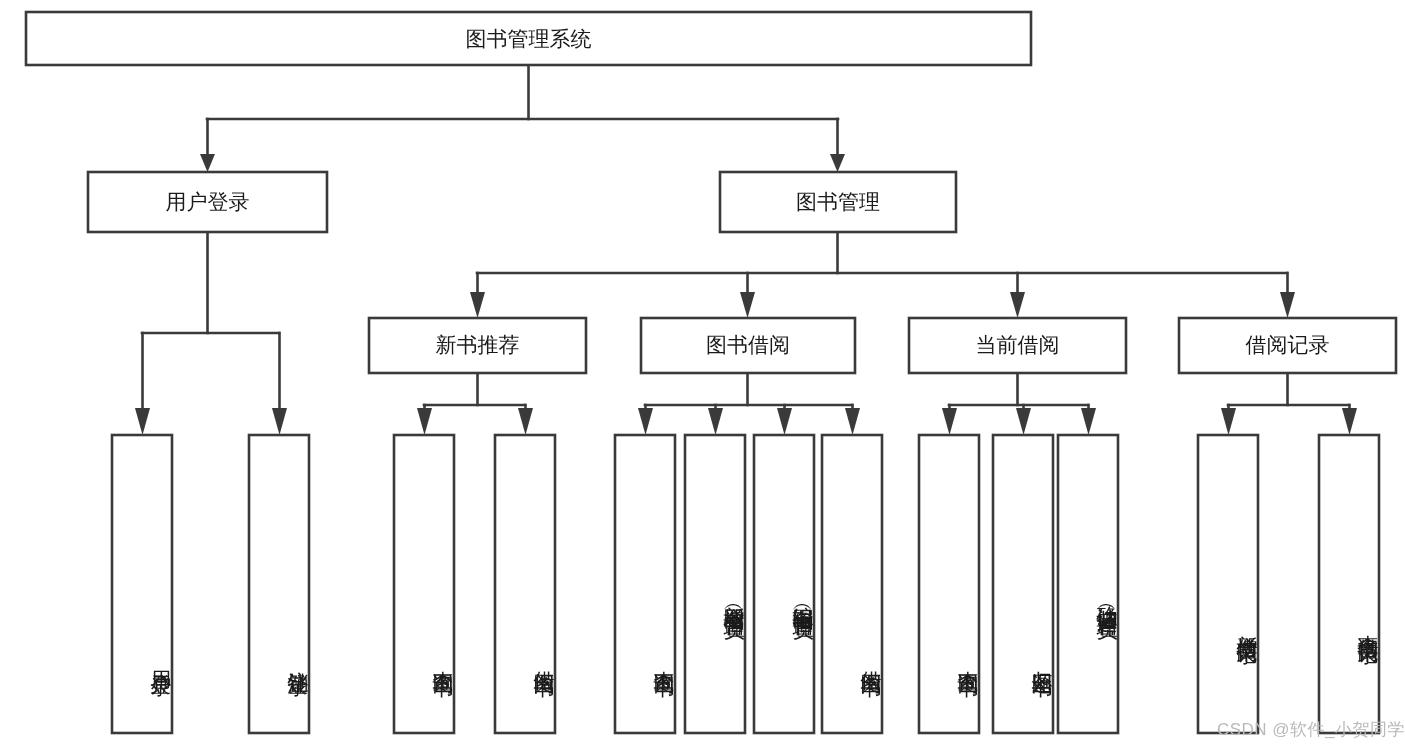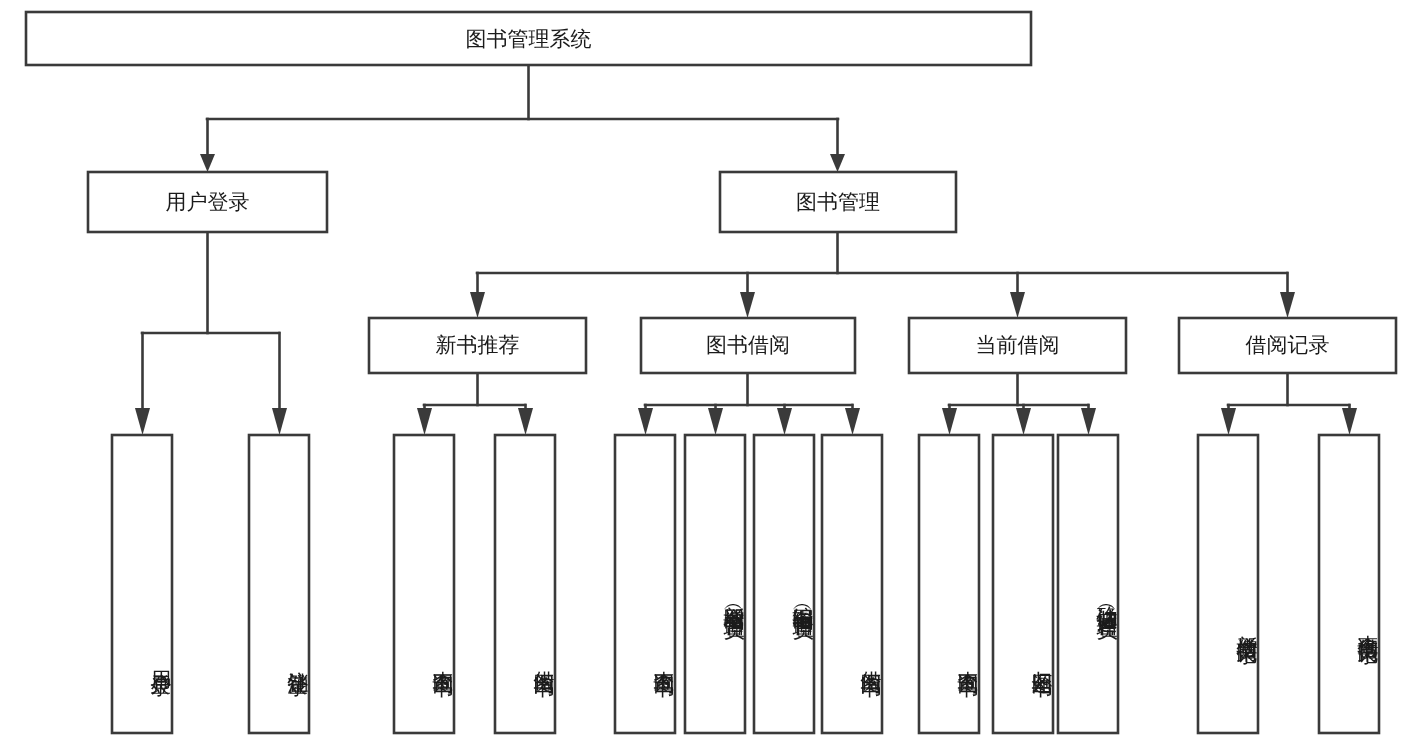--- a/index.html
+++ b/index.html
@@ -199,14 +199,15 @@
   <div class="leaf-label" style="left:607px; top:435px; width:60px; height:298px; padding-top:74px;">查询图书</div>
   <div class="leaf-label" style="left:677px; top:435px; width:60px; height:298px; padding-top:14px;">新增图书（管理员）</div>
   <div class="leaf-label" style="left:746px; top:435px; width:60px; height:298px; padding-top:14px;">编辑图书（管理员）</div>
   <div class="leaf-label" style="left:814px; top:435px; width:60px; height:298px; padding-top:74px;">借阅图书</div>
   <div class="leaf-label" style="left:911px; top:435px; width:60px; height:298px; padding-top:74px;">查询图书</div>
   <div class="leaf-label" style="left:985px; top:435px; width:60px; height:298px; padding-top:74px;">归还图书</div>
   <div class="leaf-label" style="left:1050px; top:435px; width:60px; height:298px; padding-top:14px;">确认归还（管理员）</div>
   <div class="leaf-label" style="left:1190px; top:435px; width:60px; height:298px; padding-top:40px;">新增借阅记录</div>
   <div class="leaf-label" style="left:1311px; top:435px; width:60px; height:298px; padding-top:40px;">查询借阅记录</div>
 
+  <div class="watermark">CSDN @软件_小贺同学</div>
 
 </div>
 
 </body></html>

